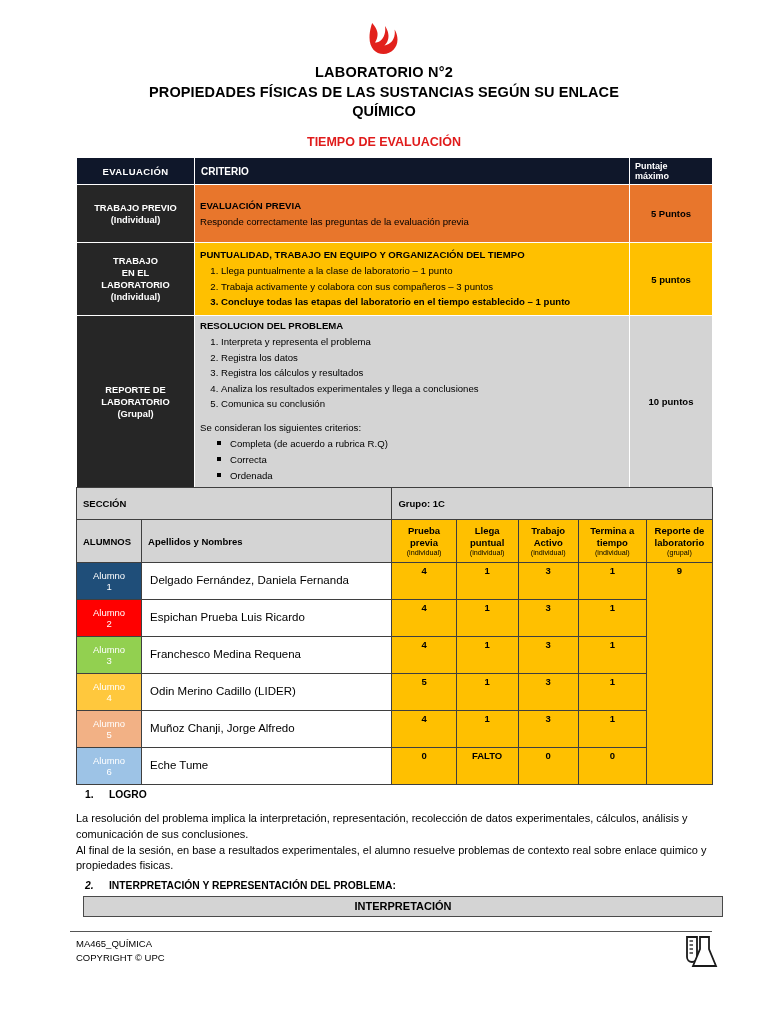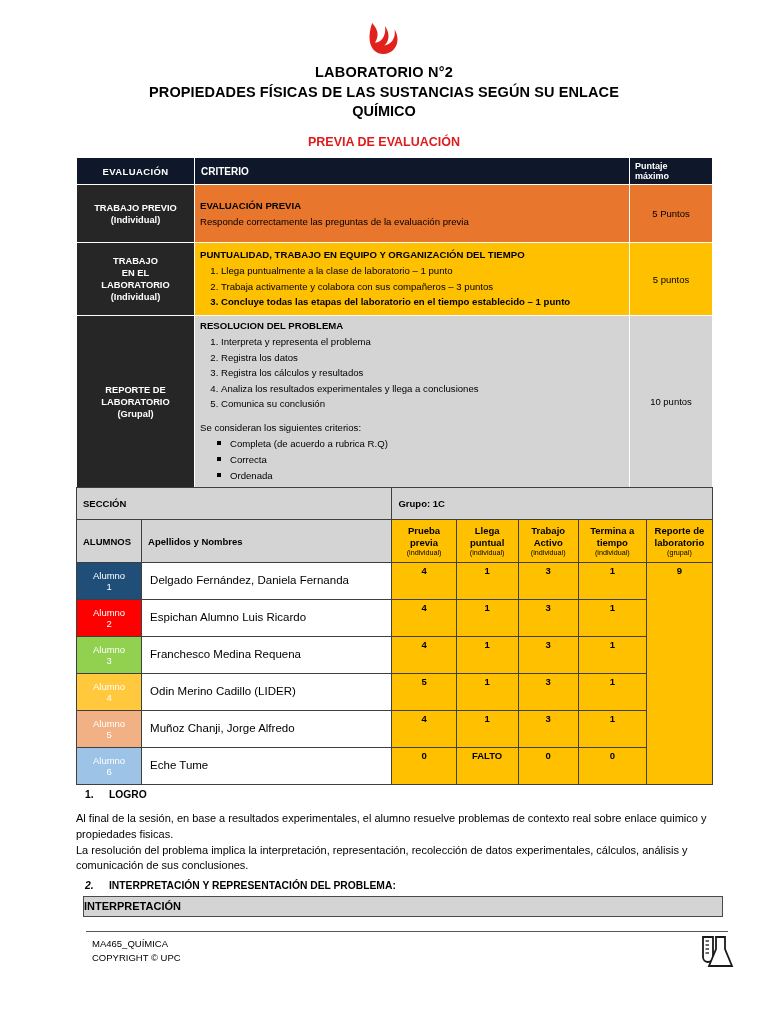--- a/index.html
+++ b/index.html
@@ -61,21 +61,21 @@
 
   .rubric .sidecell {
     background: #262626; color: #ffffff;
     font-weight: bold; text-align: center;
     font-size: 9.3px; line-height: 1.3;
   }
   .rubric .body-orange { background: #E8762C; }
   .rubric .body-amber  { background: #FFC000; }
   .rubric .body-gray   { background: #D4D4D4; }
   .rubric .score {
-    text-align: center; font-weight: normal; font-size: 9.5px;
+    text-align: center; font-weight: bold; font-size: 9.5px;
   }
   .crit { font-size: 9.6px; line-height: 1.45; padding: 5px 6px 6px 8px; }
   .crit .ctitle { font-weight: bold; display: block; margin-bottom: 2px; }
   .crit ol { margin: 0 0 0 4px; padding-left: 17px; }
   .crit ol li { margin: 1.5px 0; }
   .crit .sub-note { margin-top: 10px; margin-bottom: 2px; }
   .crit ul.sq { list-style: none; margin: 0; padding-left: 30px; }
   .crit ul.sq li { position: relative; margin: 2px 0; }
   .crit ul.sq li::before {
     content: ""; position: absolute; left: -13px; top: 4px;
@@ -142,27 +142,27 @@
   .para {
     font-size: 11px; line-height: 1.42; margin-top: 11px;
   }
   .para p { margin: 0; }
   .numbered.two { margin-top: 6px; font-style: normal; }
   .numbered.two .n { font-style: italic; }
   .interp-bar {
     margin-top: 5px; margin-left: 7px;
     width: 640px; height: 21px;
     background: #D4D4D4; border: 1.5px solid #4a4a4a;
-    display: flex; align-items: center; justify-content: flex-start;
+    display: flex; align-items: center; justify-content: center;
     font-weight: bold; font-size: 11px;
   }
 
   
   .footer {
-    position: absolute; left: 16px; right: 0; top: 931px;
+    position: absolute; left: 0; right: 0; top: 931px;
   }
   .footer-rule {
     margin-left: 70px; width: 642px; border-top: 1.2px solid #555;
   }
   .footer-inner {
     margin-left: 76px; width: 645px; margin-top: 5px;
     display: flex; justify-content: space-between; align-items: flex-start;
   }
   .footer-text { font-size: 9.5px; line-height: 1.5; }
   .flask-icon { margin-top: -4px; }
@@ -179,21 +179,21 @@
       </svg>
     </span>
   </div>
 
   <div class="title-block">
     <div class="l1">LABORATORIO N°2</div>
     <div class="l2">PROPIEDADES FÍSICAS DE LAS SUSTANCIAS SEGÚN SU ENLACE</div>
     <div class="l3">QUÍMICO</div>
   </div>
 
-  <div class="rubrica-label">PREVIA DE EVALUACIÓN</div>
+  <div class="rubrica-label">TIEMPO DE EVALUACIÓN</div>
 
   <table class="rubric">
     <colgroup>
       <col style="width:118px">
       <col style="width:435px">
       <col style="width:83px">
     </colgroup>
     <tbody>
       <tr>
         <td class="hdr c-eval">EVALUACIÓN</td>
@@ -317,21 +317,21 @@
         <td class="val">3</td>
         <td class="val">1</td>
         <td class="grupal-cell" rowspan="6">9</td>
       </tr>
 
       <tr class="row-h">
         <td class="alum-tag" style="background:#FF0000">
           <div>Alumno</div>
           <div>2</div>
         </td>
-        <td class="name">Espichan Alumno Luis Ricardo</td>
+        <td class="name">Espichan Prueba Luis Ricardo</td>
         <td class="val">4</td>
         <td class="val">1</td>
         <td class="val">3</td>
         <td class="val">1</td>
       </tr>
 
       <tr class="row-h">
         <td class="alum-tag" style="background:#92D050">
           <div>Alumno</div>
           <div>3</div>
@@ -381,22 +381,22 @@
     </tbody>
   </table>
 
   <div class="bottom">
     <div class="numbered">
       <span class="n">1.</span>
       <span>LOGRO</span>
     </div>
 
     <div class="para">
+      <p>La resolución del problema implica la interpretación, representación, recolección de datos experimentales, cálculos, análisis y comunicación de sus conclusiones.</p>
       <p>Al final de la sesión, en base a resultados experimentales, el alumno resuelve problemas de contexto real sobre enlace quimico y propiedades fisicas.</p>
-      <p>La resolución del problema implica la interpretación, representación, recolección de datos experimentales, cálculos, análisis y comunicación de sus conclusiones.</p>
     </div>
 
     <div class="numbered two">
       <span class="n">2.</span>
       <span>INTERPRETACIÓN Y REPRESENTACIÓN DEL PROBLEMA:</span>
     </div>
 
     <div class="interp-bar">
       <span>INTERPRETACIÓN</span>
     </div>

